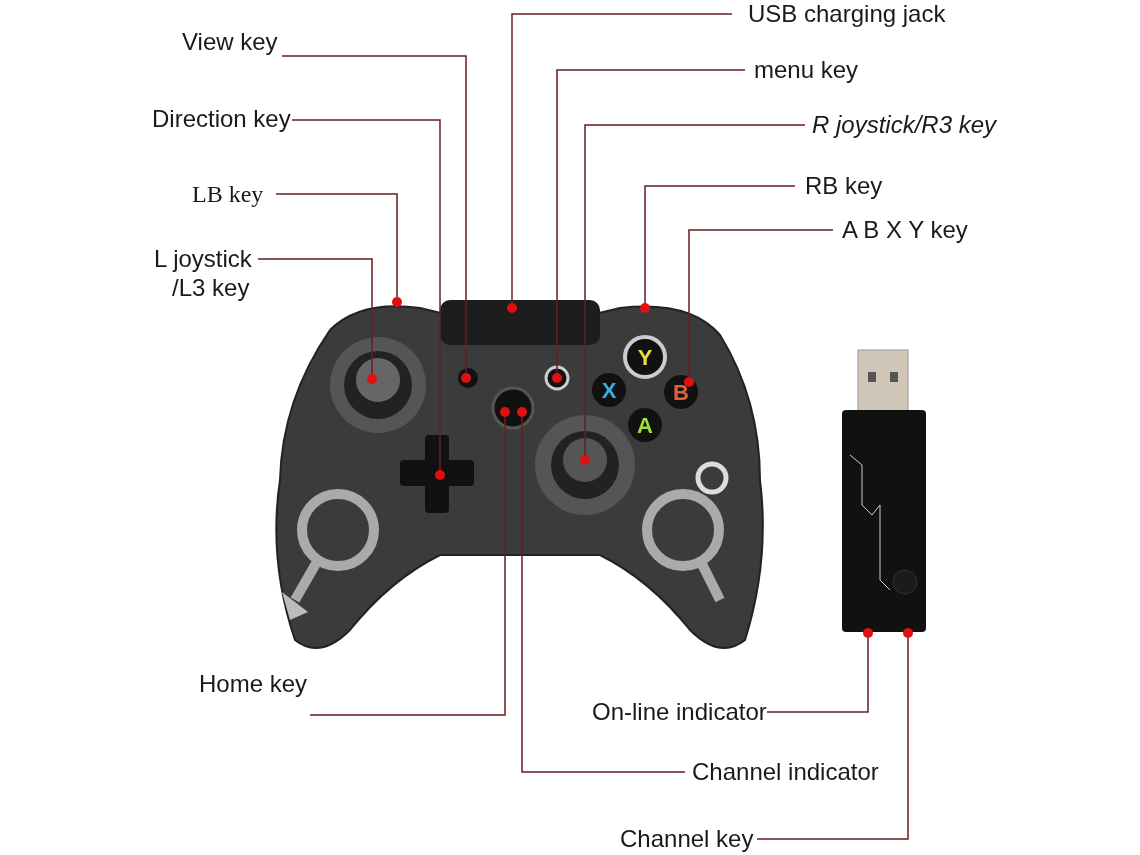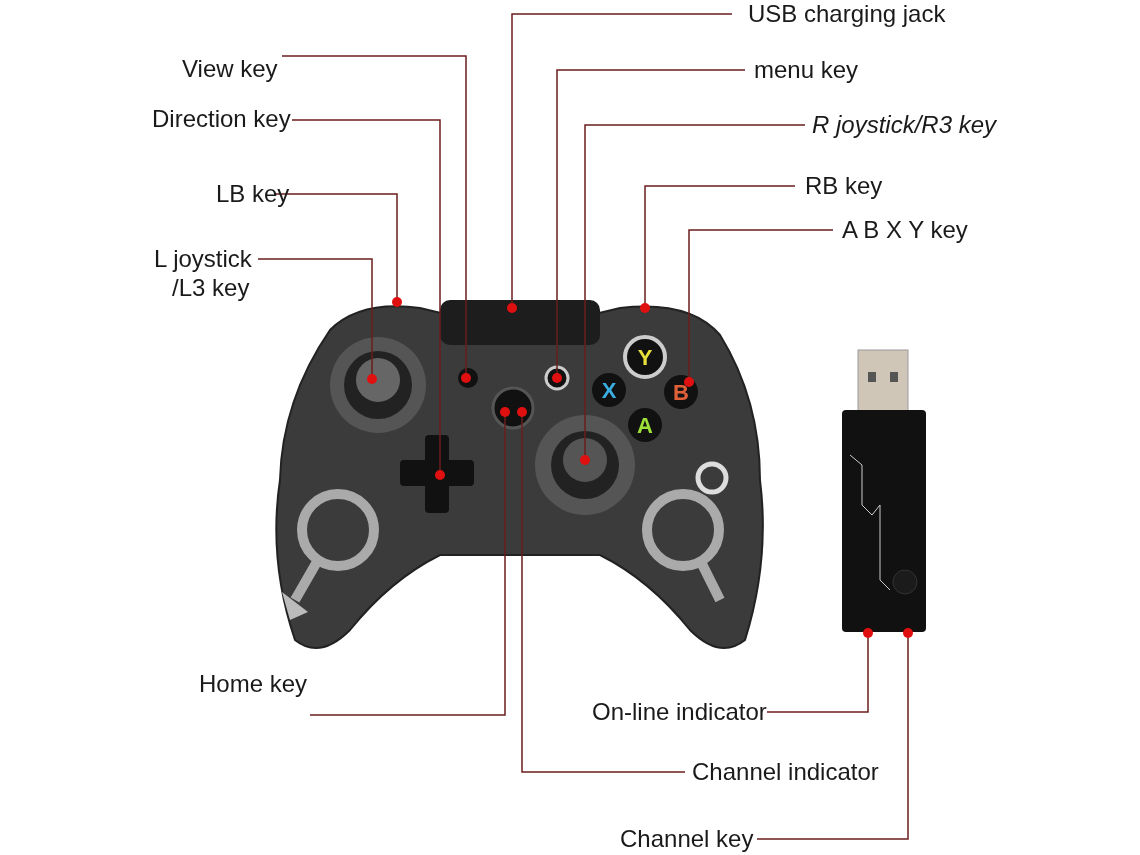--- a/index.html
+++ b/index.html
@@ -84,23 +84,23 @@
     <circle cx="557" cy="378" r="5"></circle>
       <circle cx="585" cy="460" r="5"></circle>
     <circle cx="645" cy="308" r="5"></circle>
       <circle cx="689" cy="382" r="5"></circle>
     <circle cx="868" cy="633" r="5"></circle>
       <circle cx="522" cy="412" r="5"></circle>
     <circle cx="908" cy="633" r="5"></circle>
   </g>
 </svg>
 
-<div class="label" style="left:182px;top:57px;">View key</div>
+<div class="label" style="left:182px;top:30px;">View key</div>
 <div class="label" style="left:152px;top:107px;text-align:center;">Direction key</div>
-<div class="label" style="left:216px;top:182px;">LB key</div>
+<div class="label" style="left:192px;top:182px;font-family:Liberation Serif, serif;">LB key</div>
 <div class="label" style="left:154px;top:247px;">L joystick</div>
 <div class="label" style="left:172px;top:276px;">/L3 key</div>
 <div class="label" style="left:199px;top:672px;">Home key</div>
 
 <div class="label" style="left:748px;top:2px;">USB charging jack</div>
 <div class="label" style="left:754px;top:58px;">menu key</div>
 <div class="label" style="left:812px;top:113px;font-style:italic;">R joystick/R3 key</div>
 <div class="label" style="left:805px;top:174px;">RB key</div>
 <div class="label" style="left:842px;top:218px;text-align:center;">A B X Y key</div>
 <div class="label" style="left:592px;top:700px;">On-line indicator</div>

